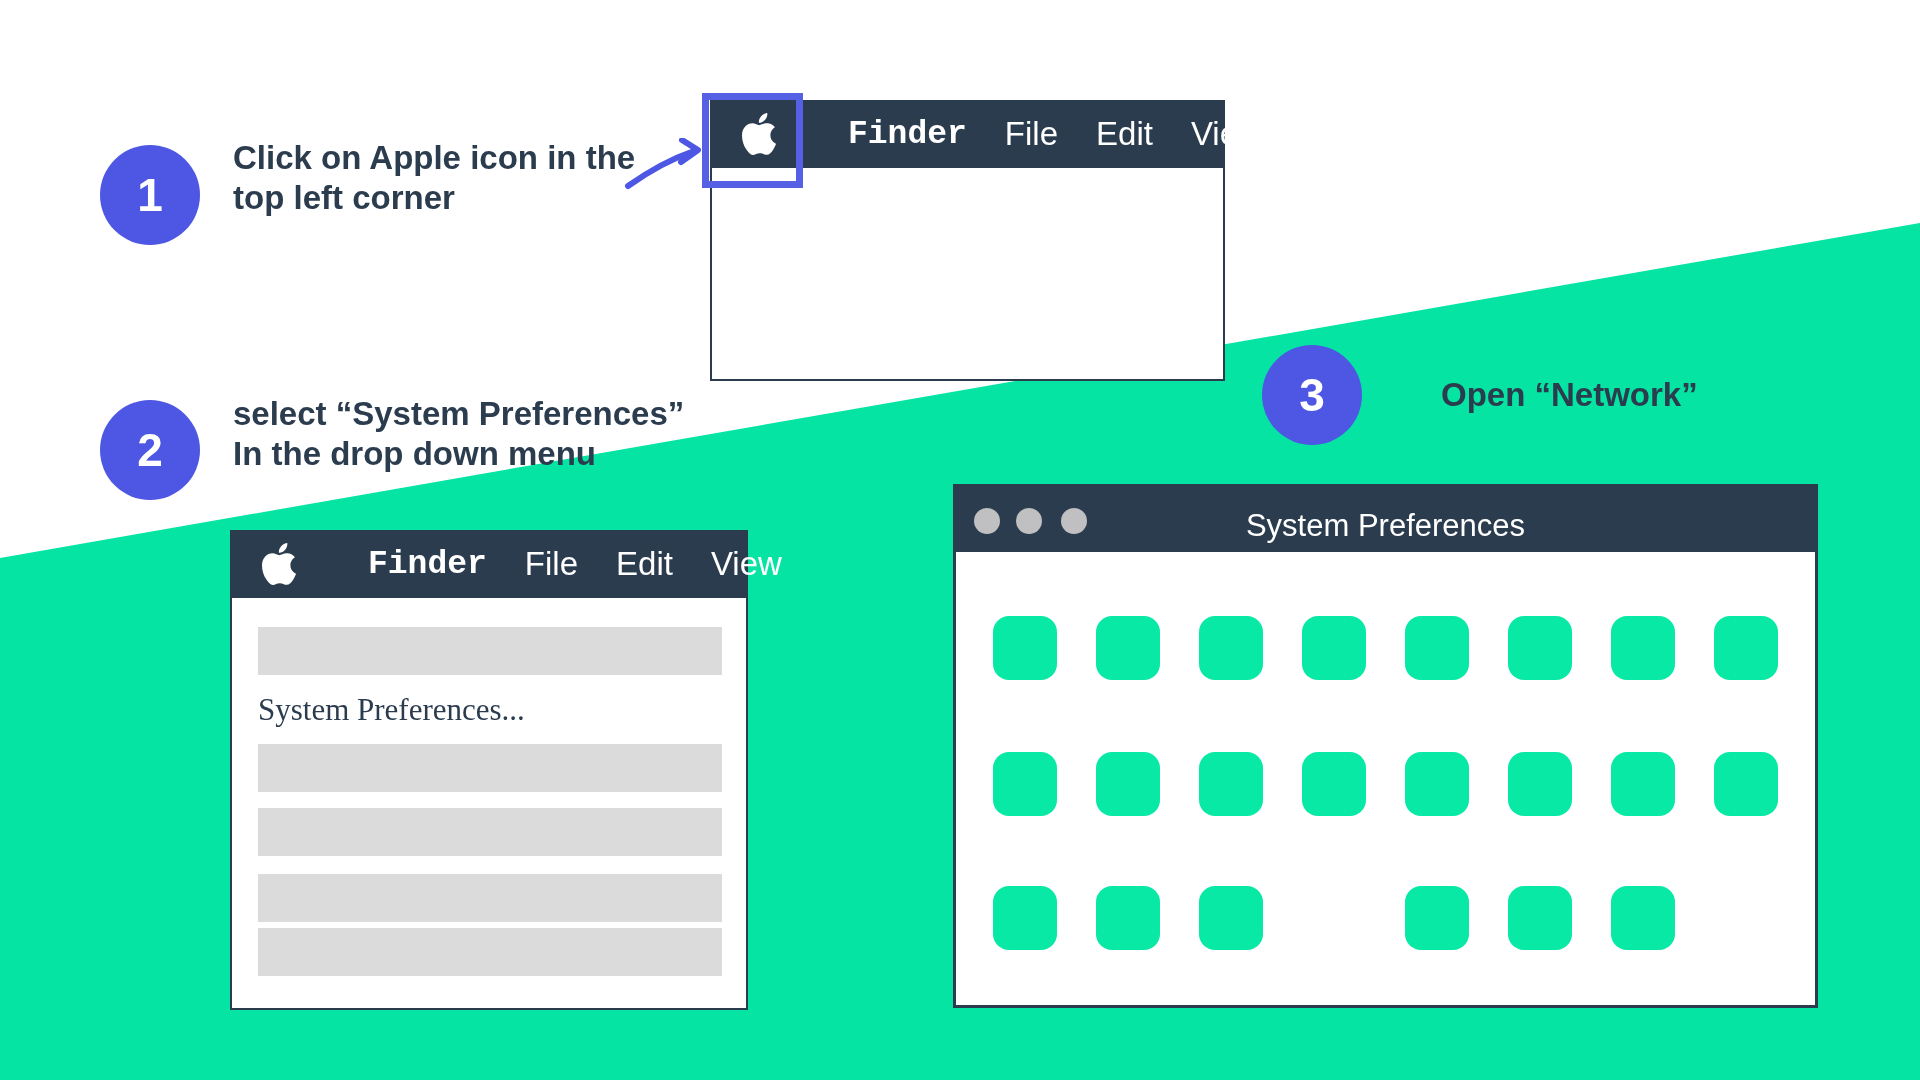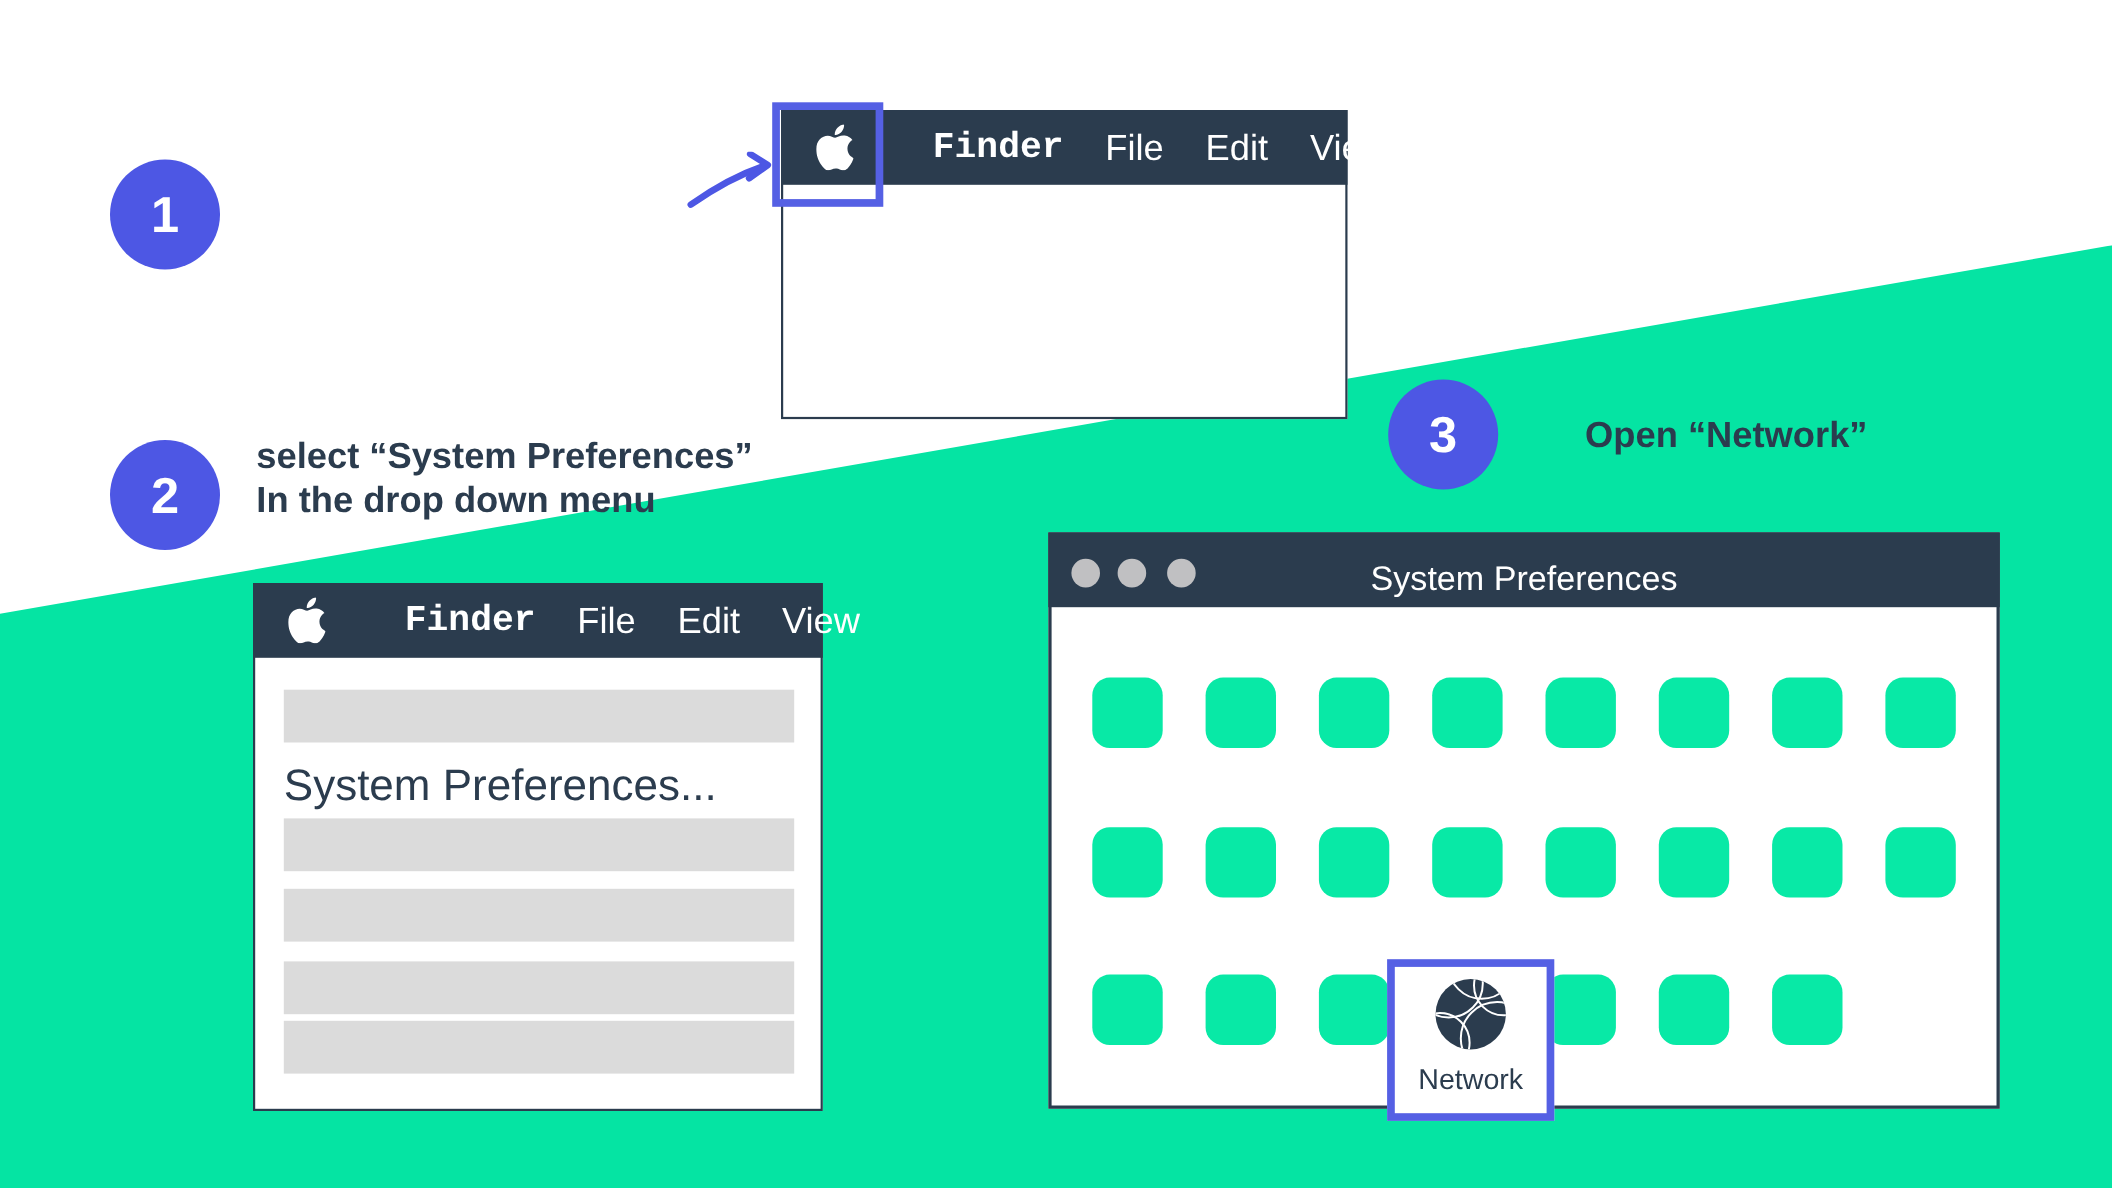--- a/index.html
+++ b/index.html
@@ -24,21 +24,21 @@
     display:flex;align-items:center;color:#fff;font-size:33px;column-gap:38px;}
   .menubar .apple{width:34px;height:42px;margin-left:32px;margin-right:34px;flex:none;display:flex;align-items:center;}
   .menu-item{color:#fff;}
   .menu-item.active{font-weight:700;font-family:Liberation Mono, monospace;}
   
   .hl-square{position:absolute;left:702px;top:93px;width:101px;height:95px;
     border:7px solid var(--box-indigo);z-index:6;}
   .arrow-svg{position:absolute;left:622px;top:138px;z-index:6;}
   
   .dd-bar{position:absolute;left:26px;width:464px;height:48px;background:var(--gray-bar);}
-  .dd-item{position:absolute;left:26px;top:160px;font-size:40px;color:var(--text-navy);white-space:nowrap;}
+  .dd-item{position:absolute;left:26px;top:160px;font-size:31px;color:var(--text-navy);white-space:nowrap;font-family:Liberation Serif, serif;}
   
   .titlebar{position:absolute;left:-3px;top:-3px;right:-3px;height:68px;background:var(--navy);}
   .dot{position:absolute;top:24px;width:26px;height:26px;border-radius:50%;background:var(--dot-gray);}
   .win-title{position:absolute;left:0;right:0;top:0;height:84px;display:flex;align-items:center;justify-content:center;
     color:#fff;font-size:31px;}
   .grid{position:absolute;left:0;top:68px;right:0;bottom:0;}
   .grid-row{position:absolute;left:37px;display:flex;column-gap:39px;}
   .app-tile{width:64px;height:64px;border-radius:16px;background:var(--icon-teal);flex:none;}
   .app-tile.ghost{background:transparent;}
   .network-box{position:absolute;left:305px;top:385px;width:152px;height:147px;background:#fff;
@@ -47,20 +47,24 @@
 </style>
 </head>
 <body>
 
 <div class="canvas">
 
   <div class="teal-bg"></div>
 
   <div class="step-circle" style="left:100px;top:145px;">
     <span>1</span>
+  </div>
+  <div class="step-text" style="left:233px;top:138px;">
+    <div>Click on Apple icon in the</div>
+    <div>top left corner</div>
   </div>
 
   <svg class="arrow-svg" width="88" height="56" viewBox="0 0 88 56">
     <path d="M6,48 Q40,24 72,13" fill="none" stroke="var(--indigo)" stroke-width="6" stroke-linecap="round"></path>
     <path d="M60,2 L76,12 L59,24" fill="none" stroke="var(--indigo)" stroke-width="6" stroke-linecap="round" stroke-linejoin="round"></path>
   </svg>
 
   <div class="window" style="left:710px;top:100px;width:515px;height:281px;">
     <div class="menubar">
       <span class="apple">
@@ -143,35 +147,15 @@
           <div class="app-tile"></div>
           <div class="app-tile"></div>
           <div class="app-tile"></div>
           <div class="app-tile ghost"></div>
           <div class="app-tile"></div>
           <div class="app-tile"></div>
           <div class="app-tile"></div>
           <div class="app-tile ghost"></div>
         </div>
       </div>
-    <div class="network-box">
-      <span style="margin-top:9px;">
-        <svg width="68" height="68" viewBox="0 0 68 68">
-          <defs>
-              <clipPath id="globeClip">
-                <circle cx="34" cy="34" r="32"></circle>
-              </clipPath>
-            </defs>
-          <circle cx="34" cy="34" r="32" fill="var(--navy)"></circle>
-          <g clip-path="url(#globeClip)" fill="none" stroke="#ffffff" stroke-width="1.8">
-            <circle cx="14" cy="6" r="31"></circle>
-            <circle cx="58" cy="56" r="33"></circle>
-            <circle cx="64" cy="8" r="27"></circle>
-            <circle cx="6" cy="60" r="27"></circle>
-            <circle cx="44" cy="-10" r="30"></circle>
-          </g>
-        </svg>
-      </span>
-      <span class="network-label">Network</span>
-    </div>
   </div>
 
 </div>
 
 </body></html>

